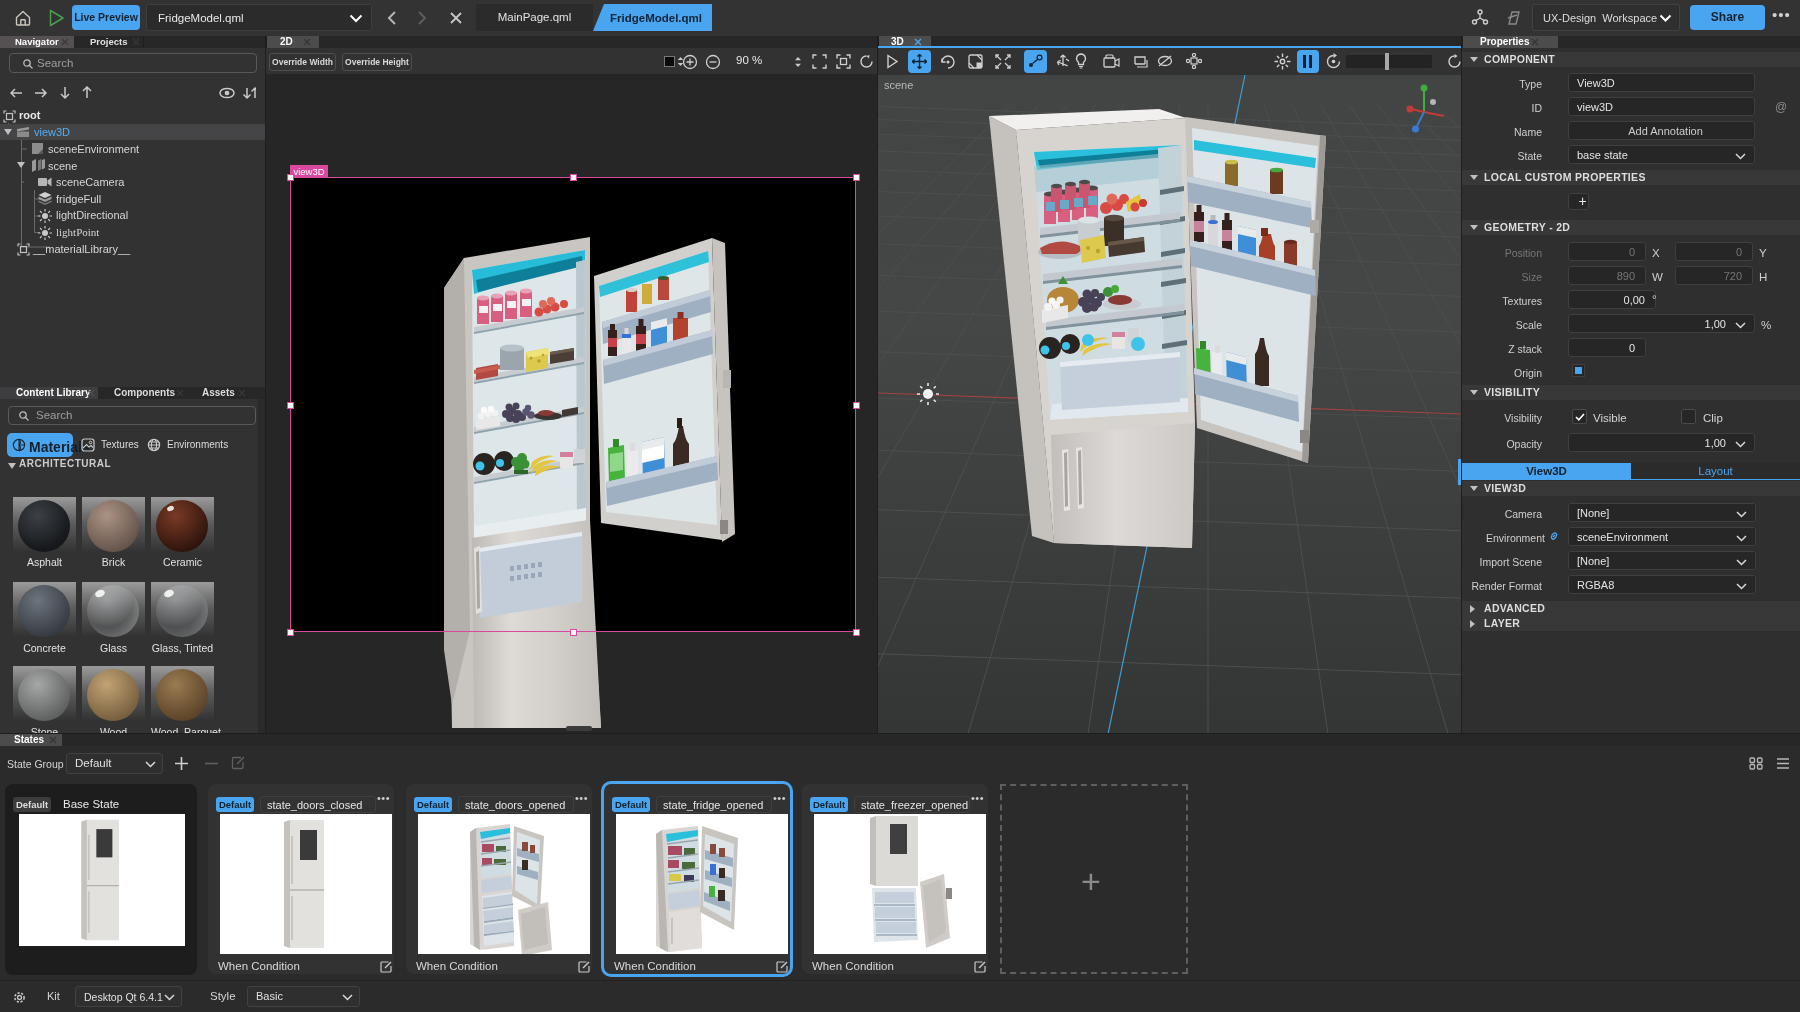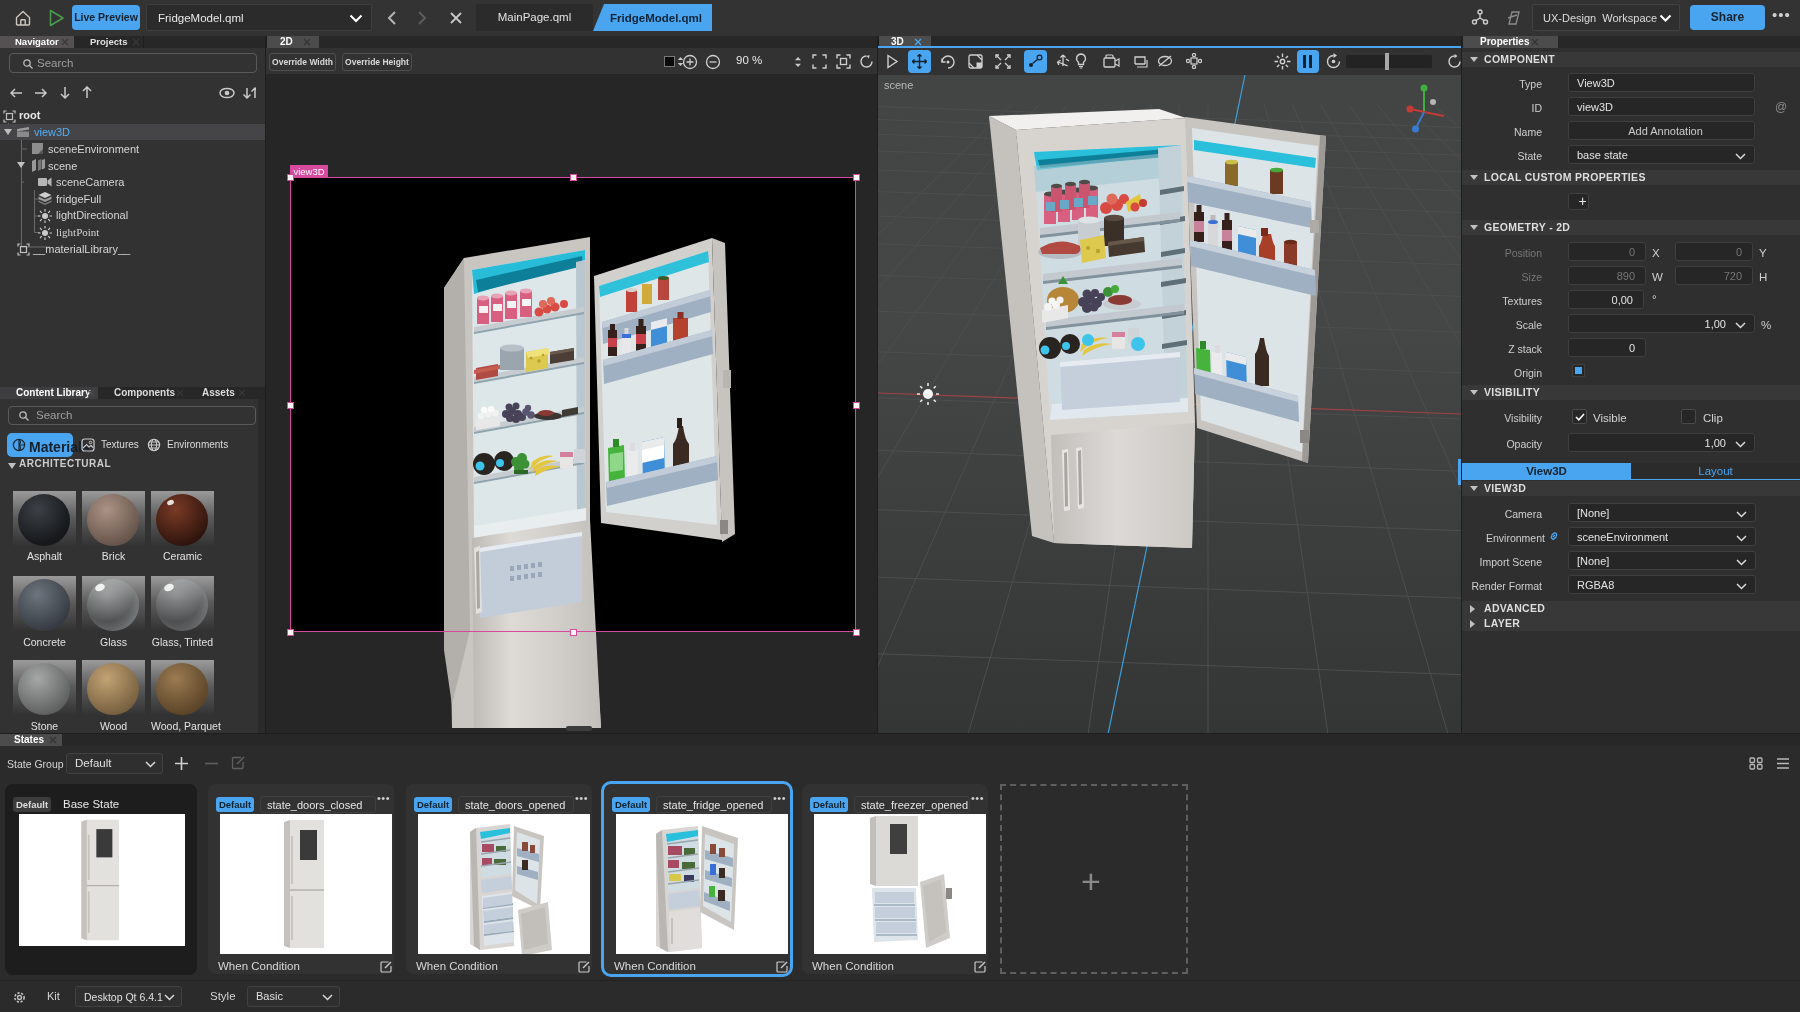--- a/index.html
+++ b/index.html
@@ -271,21 +271,21 @@
         <circle cx="7" cy="7" r="5.6" fill="none" stroke="#cdcdcd" stroke-width="1.2"></circle>
         <ellipse cx="7" cy="7" rx="2.6" ry="5.6" fill="none" stroke="#cdcdcd" stroke-width="1"></ellipse>
         <path d="M1.4 7 H12.6 M2.2 4 H11.8 M2.2 10 H11.8" fill="none" stroke="#cdcdcd" stroke-width="1"></path>
       </svg>
     <span class="abs" style="left:167px;top:52px;color:#dcdcdc;font-size:10px;">Environments</span>
 
     <svg class="abs" style="left:8px;top:76px;" width="8" height="6" viewBox="0 0 8 6">
         <path d="M0 0 H8 L4 6 Z" fill="#c0c0c0"></path>
       </svg>
     <span class="abs" style="left:19px;top:71px;color:#cccccc;font-size:10px;font-weight:700;letter-spacing:0.5px;">ARCHITECTURAL</span>
-    <div id="matgrid" class="abs" style="left:0;top:12px;width:266px;height:335px;">
+    <div id="matgrid" class="abs" style="left:0;top:18px;width:266px;height:335px;">
       <div class="mat" style="left:13px;top:92px;">
           <div class="sph" style="background:radial-gradient(circle at 38% 30%, #3c4147, #16181b 70%);"></div>
         </div>
       <div class="mat" style="left:82px;top:92px;">
           <div class="sph" style="background:radial-gradient(circle at 38% 30%, #ab9384, #66544b 75%);"></div>
         </div>
       <div class="mat" style="left:151px;top:92px;">
           <div class="sph" style="background:radial-gradient(circle at 38% 30%, #7a3a26, #2e140d 75%);"></div>
           <div class="spec"></div>
         </div>
@@ -932,21 +932,21 @@
     <div class="pinput dis" style="left:106px;top:194px;width:78px;">0</div>
       <span class="psuf" style="left:190px;top:199px;">X</span>
     <div class="pinput dis" style="left:213px;top:194px;width:78px;">0</div>
       <span class="psuf" style="left:297px;top:199px;">Y</span>
     <span class="plbl dis" style="top:223px;">Size</span>
     <div class="pinput dis" style="left:106px;top:218px;width:78px;">890</div>
       <span class="psuf" style="left:190px;top:223px;">W</span>
     <div class="pinput dis" style="left:213px;top:218px;width:78px;">720</div>
       <span class="psuf" style="left:297px;top:223px;">H</span>
     <span class="plbl" style="top:247px;">Textures</span>
-    <div class="pinput num" style="left:106px;top:242px;width:76px;">0,00</div>
+    <div class="pinput num" style="left:106px;top:242px;width:88px;">0,00</div>
       <span class="psuf" style="left:190px;top:245px;">°</span>
     <span class="plbl" style="top:271px;">Scale</span>
     <div class="pinput num" style="left:106px;top:266px;width:187px;">
         <span style="position:absolute;right:28px;">1,00</span>
         <svg class="abs" style="right:8px;top:7px;" width="11" height="7" viewBox="0 0 11 7">
           <path d="M1 1 L5.5 5.5 L10 1" fill="none" stroke="#d8d8d8" stroke-width="1.5"></path>
         </svg>
       </div>
       <span class="psuf" style="left:299px;top:271px;">%</span>
     <span class="plbl" style="top:295px;">Z stack</span>
@@ -1231,20 +1231,20 @@
         <circle cx="7.5" cy="7.5" r="4.6" fill="none" stroke="#c4c4c4" stroke-width="1.6" stroke-dasharray="2.2 1.6"></circle>
       </svg>
     <span class="abs" style="left:47px;top:9px;color:#d4d4d4;font-size:11px;">Kit</span>
     <div class="abs" style="left:75px;top:5px;width:107px;height:21px;background:#2f2f2f;border:1px solid #414141;border-radius:3px;">
       <span class="abs" style="left:8px;top:4px;color:#e0e0e0;font-size:10.5px;">Desktop Qt 6.4.1</span>
       <svg class="abs" style="right:6px;top:7px;" width="11" height="7" viewBox="0 0 11 7">
           <path d="M1 1 L5.5 5.5 L10 1" fill="none" stroke="#d8d8d8" stroke-width="1.5"></path>
         </svg>
     </div>
     <span class="abs" style="left:210px;top:9px;color:#d4d4d4;font-size:11.5px;">Style</span>
-    <div class="abs" style="left:247px;top:5px;width:93px;height:21px;background:#2f2f2f;border:1px solid #414141;border-radius:3px;">
+    <div class="abs" style="left:247px;top:5px;width:113px;height:21px;background:#2f2f2f;border:1px solid #414141;border-radius:3px;">
       <span class="abs" style="left:8px;top:3px;color:#e0e0e0;font-size:11px;">Basic</span>
       <svg class="abs" style="right:6px;top:7px;" width="11" height="7" viewBox="0 0 11 7">
           <path d="M1 1 L5.5 5.5 L10 1" fill="none" stroke="#d8d8d8" stroke-width="1.5"></path>
         </svg>
     </div>
   </div>
 </div>
 
 </body></html>

